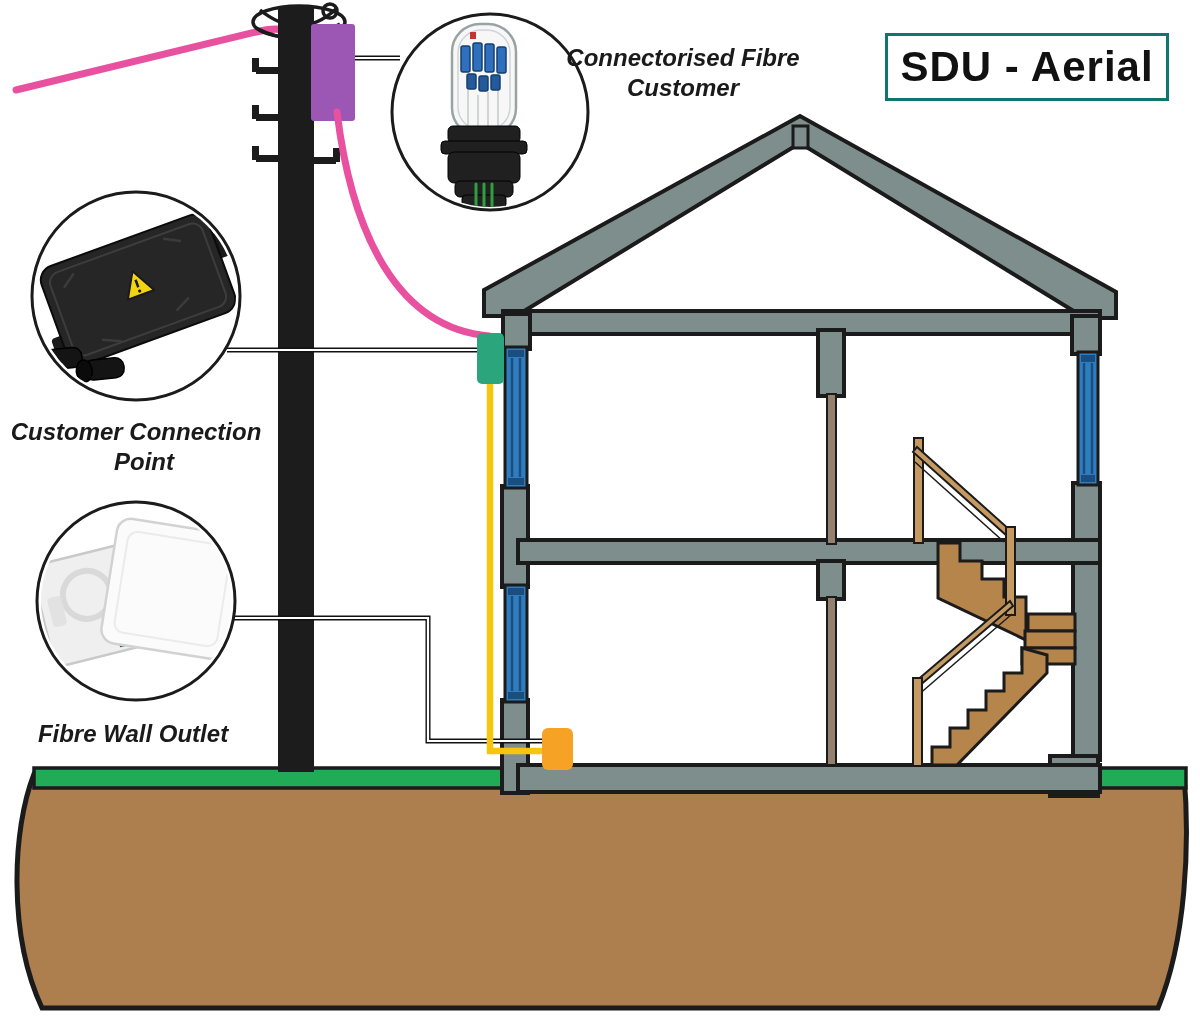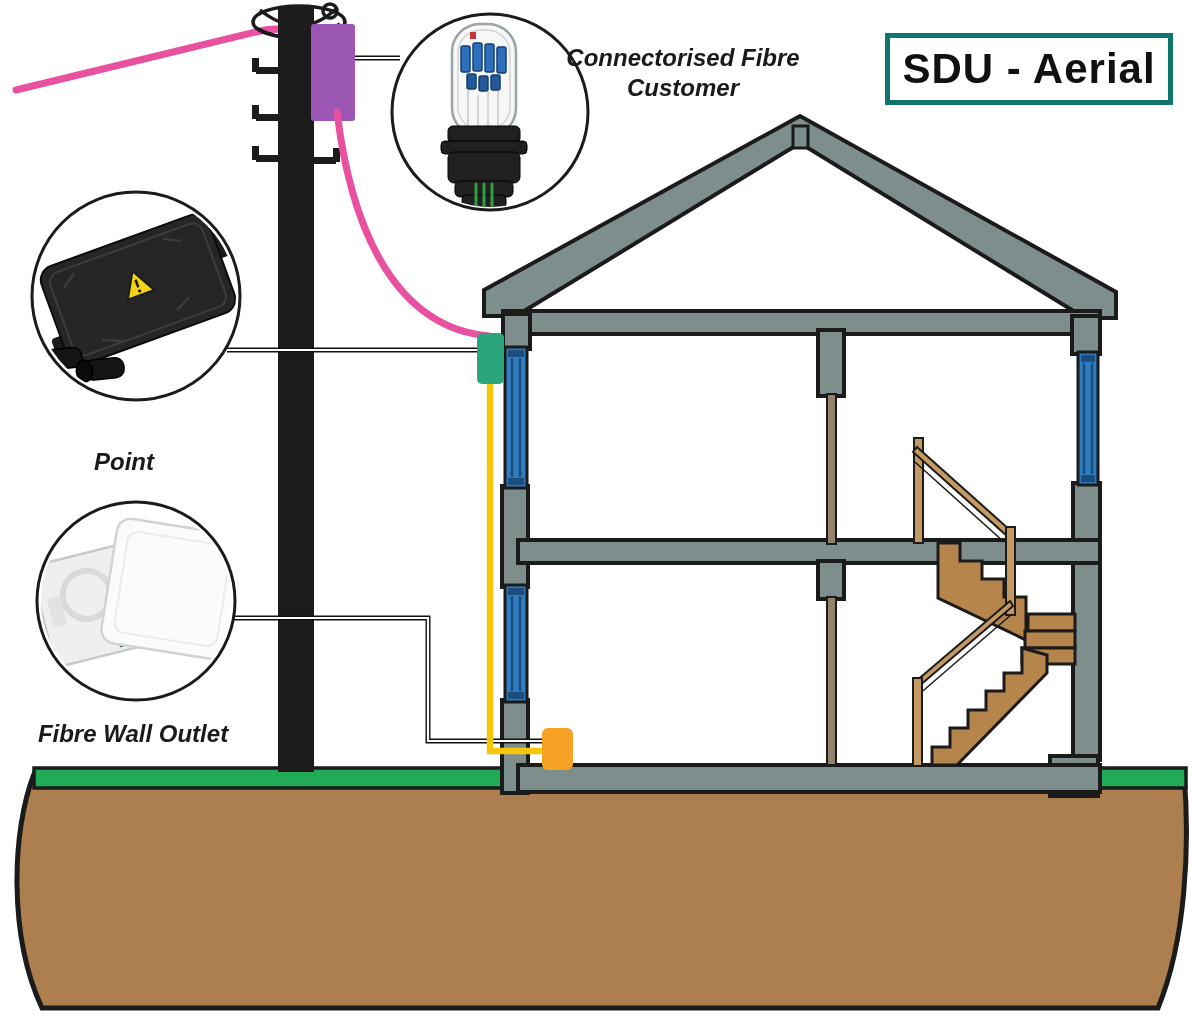--- a/index.html
+++ b/index.html
@@ -1,21 +1,21 @@
 <!DOCTYPE html>
 <html style="--c-outline: #1b1b1b; --c-wall: #7e8e8c; --c-window: #2f7dbe; --c-window_dark: #1a4e7e; --c-stairs: #b5854c; --c-rail: #c49a62; --c-post: #93806d; --c-earth: #ad7e4e; --c-grass: #22ab57; --c-drop_cable: #e8519f; --c-internal_cable: #f6c60d; --c-pole_closure_box: #9c57b4; --c-ccp_wall_box: #2aa57c; --c-fwo_wall_box: #f6a325;"><head>
 <meta charset="utf-8">
 <style>
   html,body{margin:0;padding:0;background:#fff;}
   #stage{position:relative;width:1200px;height:1026px;background:#fff;overflow:hidden;
          font-family:"Liberation Sans",sans-serif;}
   #stage svg{position:absolute;left:0;top:0;}
   .lbl{position:absolute;transform:translateX(-50%);font:italic 600 24px "Liberation Sans",sans-serif;
        color:#1a1a1a;white-space:nowrap;}
-  .titlebox{position:absolute;left:885px;top:33px;width:278px;height:62px;border:5px solid #0f766e;
+  .titlebox{position:absolute;left:885px;top:33px;width:278px;height:62px;border:3px solid #0f766e;
             background:#fff;display:flex;align-items:center;justify-content:center;}
   .titletext{font:600 42px "Liberation Sans",sans-serif;color:#111;letter-spacing:1px;}
   
   .wallp{fill:var(--c-wall,#7e8e8c);stroke:var(--c-outline,#1b1b1b);stroke-width:4;}
   .winb{fill:var(--c-window,#2f7dbe);stroke:var(--c-outline,#1b1b1b);stroke-width:3;}
   .wcap{fill:var(--c-window_dark,#1a4e7e);}
   .wstripe{stroke:var(--c-window_dark,#1a4e7e);stroke-width:2.5;fill:none;}
   .wood{fill:var(--c-stairs,#b5854c);stroke:var(--c-outline,#1b1b1b);stroke-width:3;}
   .wood2{fill:var(--c-rail,#c49a62);stroke:var(--c-outline,#1b1b1b);stroke-width:2;}
   .postc{fill:var(--c-post,#93806d);stroke:var(--c-outline,#1b1b1b);stroke-width:2;}
@@ -219,21 +219,22 @@
         <rect x="-64" y="-66" width="128" height="126" rx="14" fill="#fbfbfb" stroke="#d2d2d2" stroke-width="2.5"></rect>
         <rect x="-52" y="-54" width="104" height="102" rx="10" fill="none" stroke="#ebebeb" stroke-width="2"></rect>
       </g>
     </g>
   </g>
 </svg>
 
 <div class="lbl" style="left:683px;top:44px;">Connectorised Fibre</div>
 <div class="lbl" style="left:683px;top:74px;">Customer</div>
 
-<div class="lbl" style="left:124px;top:448px;">Point</div>
+<div class="lbl" style="left:136px;top:418px;">Customer Connection</div>
+<div class="lbl" style="left:144px;top:448px;">Point</div>
 
 <div class="lbl" style="left:133px;top:720px;font-style:italic;">Fibre Wall Outlet</div>
 
 <div class="titlebox">
   <span class="titletext">SDU - Aerial</span>
 </div>
 
 </div>
 
 </body></html>

